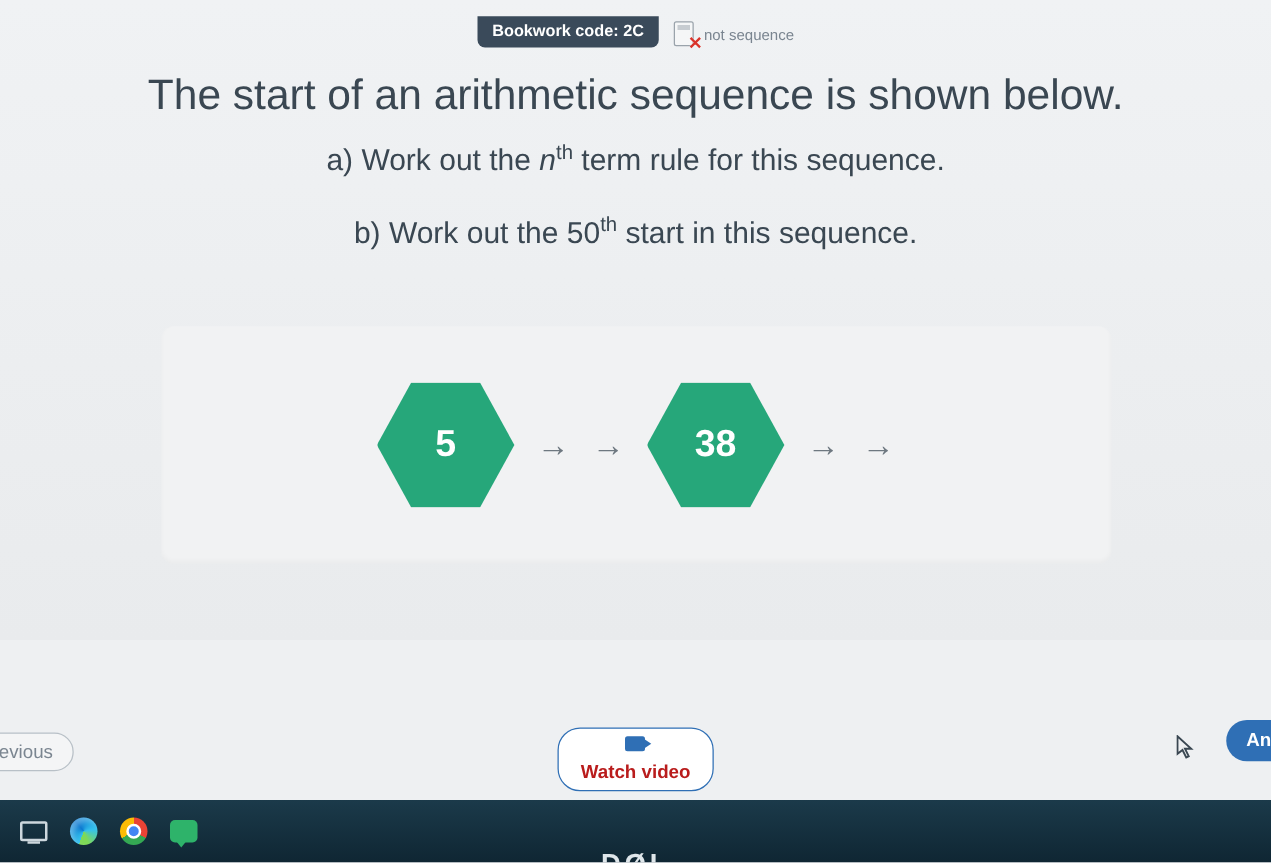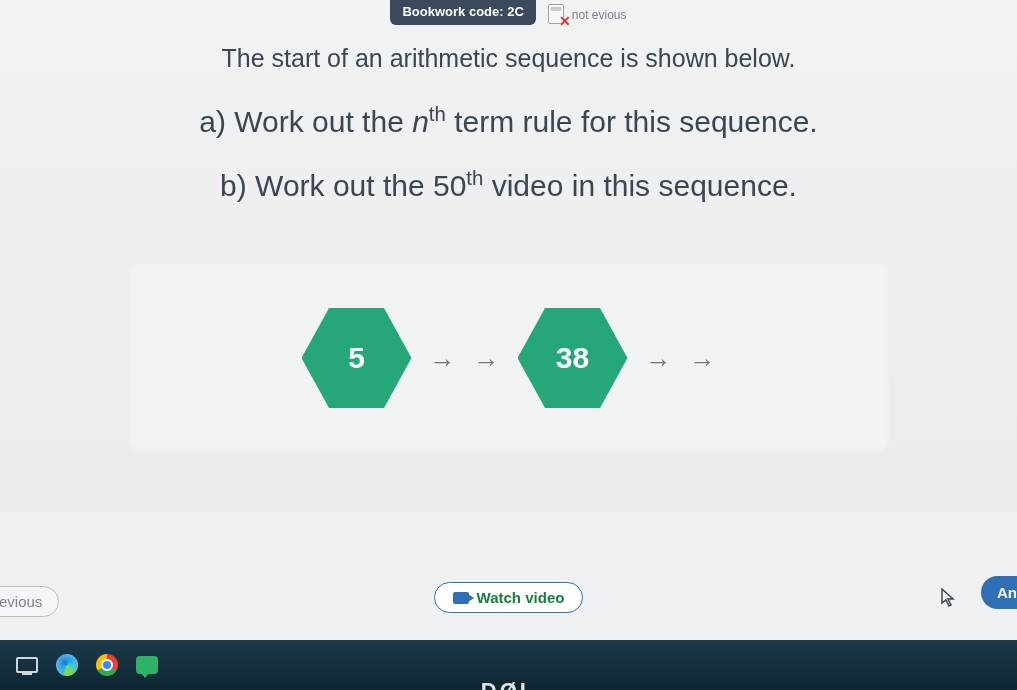--- a/index.html
+++ b/index.html
@@ -4,21 +4,21 @@
 <style>
   * { box-sizing: border-box; margin: 0; padding: 0; }
   html, body { width: 1017px; height: 690px; overflow: hidden; font-family: Arial, Helvetica, sans-serif; }
   body { background: #eef0f2; position: relative; }
 
   .content-area {
     width: 100%;
     height: 512px;
     background: linear-gradient(180deg, #f0f2f4 0%, #e9ebed 100%);
     position: relative;
-    padding-top: 4px;
+    padding-top: 17px;
   }
 
   .top-badges {
     display: flex;
     justify-content: center;
     gap: 12px;
     align-items: flex-start;
     height: 26px;
   }
   .bookwork-badge {
@@ -58,22 +58,22 @@
     position:absolute; right:-3px; bottom:-3px;
     color:#d9332b; font-weight:900; font-size:14px;
     text-shadow: 0 0 1px #fff;
   }
 
   .question-block {
     text-align: center;
     color: #3a4752;
     margin-top: 14px;
   }
-  .q-intro { font-size: 25px; margin-bottom: 30px; }
-  .q-part { font-size: 30px; margin-bottom: 28px; }
+  .q-intro { font-size: 34px; margin-bottom: 17px; }
+  .q-part { font-size: 24px; margin-bottom: 28px; }
   sup { font-size: 0.68em; vertical-align: super; }
 
   .sequence-panel {
     width: 760px;
     height: 190px;
     margin: 60px auto 0 auto;
     background: #f1f2f3;
     border-radius: 10px;
     display: flex;
     align-items: center;
@@ -114,29 +114,30 @@
     border: 1.5px solid #b8c0c7;
     background: #f4f5f6;
     color: #7a8590;
     font-size: 15px;
     padding: 6px 16px 6px 28px;
     border-radius: 18px;
   }
   .watch-btn {
     border: 1.5px solid #2f6fb5;
     background: #fff;
-    color: #15803d;
+    color: #b91c1c;
     font-size: 15px;
     font-weight: 600;
     padding: 6px 18px;
     border-radius: 18px;
     display: inline-flex;
     align-items: center;
     gap: 8px;
     cursor: pointer;
+    flex-direction: column;
   }
   .cam-icon {
     width: 16px; height: 12px;
     background: #2f6fb5;
     border-radius: 2px;
     position: relative;
   }
   .cam-icon::after {
     content:""; position:absolute; right:-5px; top:2px;
     border-left: 6px solid #2f6fb5;
@@ -216,31 +217,31 @@
 
 <div class="content-area">
 
   <div class="top-badges">
     <div class="bookwork-badge">Bookwork code: 2C</div>
     <div class="calc-badge">
       <span class="calc-icon-wrap">
         <span class="calc-box"></span>
         <span class="calc-x">✕</span>
       </span>
-      <span>not evious</span>
+      <span>not sequence</span>
     </div>
   </div>
 
   <div class="question-block">
     <p class="q-intro">The start of an arithmetic sequence is shown below.</p>
     <p class="q-part">
       <span>a) Work out the </span><i><span>n</span></i><sup>th</sup><span> term rule for this sequence.</span>
     </p>
     <p class="q-part">
-      <span>b) Work out the </span><span>50</span><sup>th</sup><span> video in this sequence.</span>
+      <span>b) Work out the </span><span>50</span><sup>th</sup><span> start in this sequence.</span>
     </p>
   </div>
 
   <div class="sequence-panel">
     <div class="hexagon">5</div>
     <div class="arrow">→</div>
     <div class="arrow">→</div>
     <div class="hexagon">38</div>
     <div class="arrow">→</div>
     <div class="arrow">→</div>

